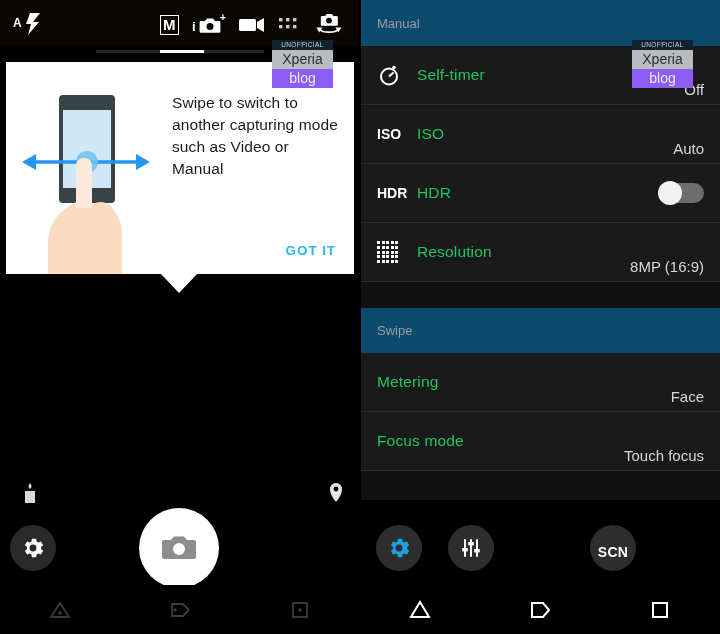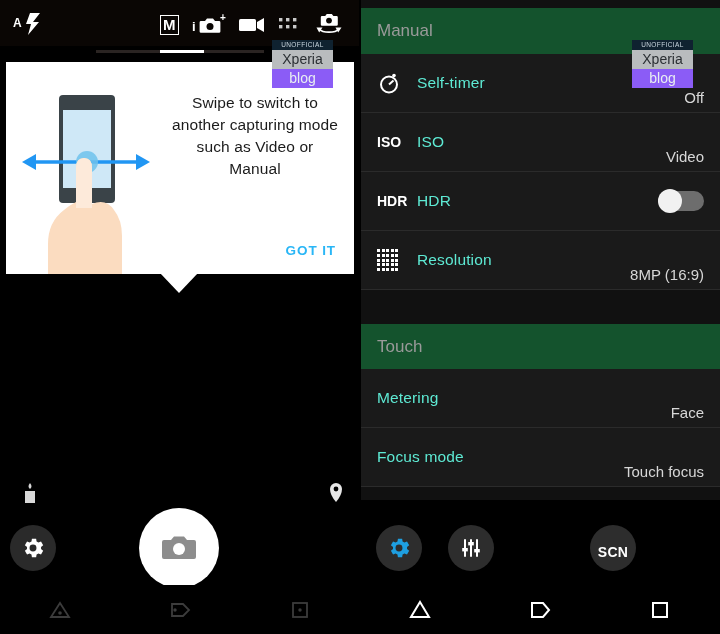--- a/index.html
+++ b/index.html
@@ -126,21 +126,20 @@
   .tt-text {
     flex: 1;
     padding: 30px 16px 0 6px;
     position: relative;
   }
   .tt-msg {
     color: #1b1b1b;
     font-size: 15.5px;
     line-height: 1.42;
     letter-spacing: 0.1px;
-    text-align: center;
   }
   .tt-gotit {
     position: absolute;
     right: 18px; bottom: 16px;
     color: #29b6f6;
     font-size: 13.5px;
     font-weight: bold;
     letter-spacing: 0.9px;
   }
 
@@ -228,23 +227,22 @@
     left: 0; top: 0;
     width: 360px; height: 500px;
     background: #111111;
   }
   .sec-header {
     height: 46px;
     display: flex;
     align-items: center;
     padding-left: 17px;
     color: #9a9a9a;
-    font-size: 17px;
-    background: #14532d;
-    margin-top: 8px;
+    font-size: 13px;
+    background: #0c4a6e;
   }
   .sec-header.more-hdr { height: 45px; }
   .srow {
     position: relative;
     height: 58px;
     display: flex;
     align-items: center;
     padding: 0 16px 0 17px;
     background: #1a1a1a;
     border-bottom: 1px solid #2b2b2b;
@@ -254,21 +252,21 @@
     flex: 0 0 40px;
     display: flex;
     align-items: center;
     justify-content: flex-start;
     color: #ffffff;
     font-size: 14px;
     font-weight: bold;
   }
   .srow-label {
     flex: 1;
-    color: #5eead4;
+    color: #22c55e;
     font-size: 15.5px;
     letter-spacing: 0.15px;
   }
   .srow-value {
     color: #d7d7d7;
     font-size: 15px;
     margin-top: 28px;
   }
   .gap-strip {
     height: 26px;
@@ -475,21 +473,21 @@
             <circle cx="17" cy="4.5" r="1.8" fill="#ffffff"></circle>
           </svg>
         </div>
         <div class="srow-label">Self-timer</div>
         <div class="srow-value">Off</div>
       </div>
 
       <div class="srow">
         <div class="srow-icon">ISO</div>
         <div class="srow-label">ISO</div>
-        <div class="srow-value">Video</div>
+        <div class="srow-value">Auto</div>
       </div>
 
       <div class="srow">
         <div class="srow-icon">HDR</div>
         <div class="srow-label">HDR</div>
         <div class="toggle">
           <div class="toggle-knob"></div>
         </div>
       </div>
 
@@ -522,21 +520,21 @@
               <i></i>
               <i></i>
           </div>
         </div>
         <div class="srow-label">Resolution</div>
         <div class="srow-value">8MP (16:9)</div>
       </div>
 
       <div class="gap-strip"></div>
 
-      <div class="sec-header more-hdr">Touch</div>
+      <div class="sec-header more-hdr">Swipe</div>
 
       <div class="srow">
         <div class="srow-label">Metering</div>
         <div class="srow-value">Face</div>
       </div>
 
       <div class="srow">
         <div class="srow-label">Focus mode</div>
         <div class="srow-value">Touch focus</div>
       </div>

